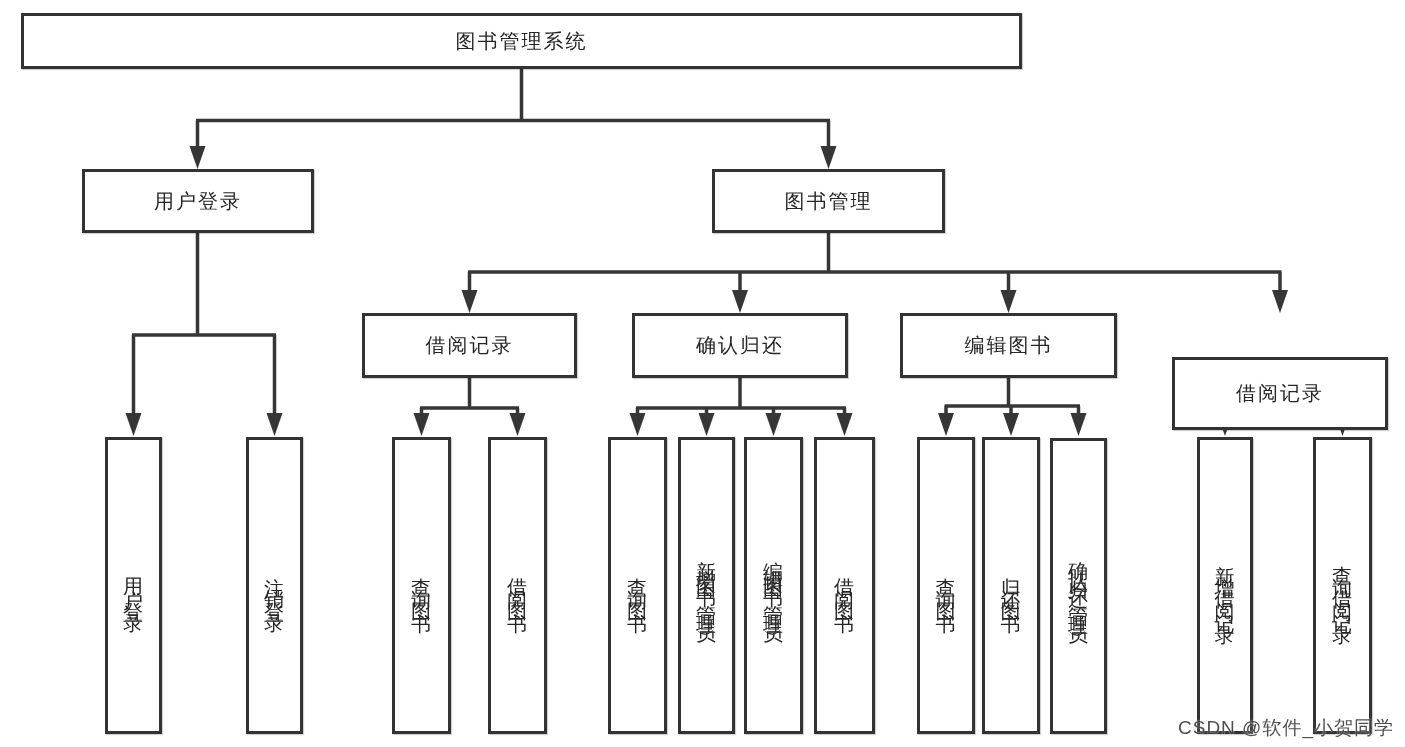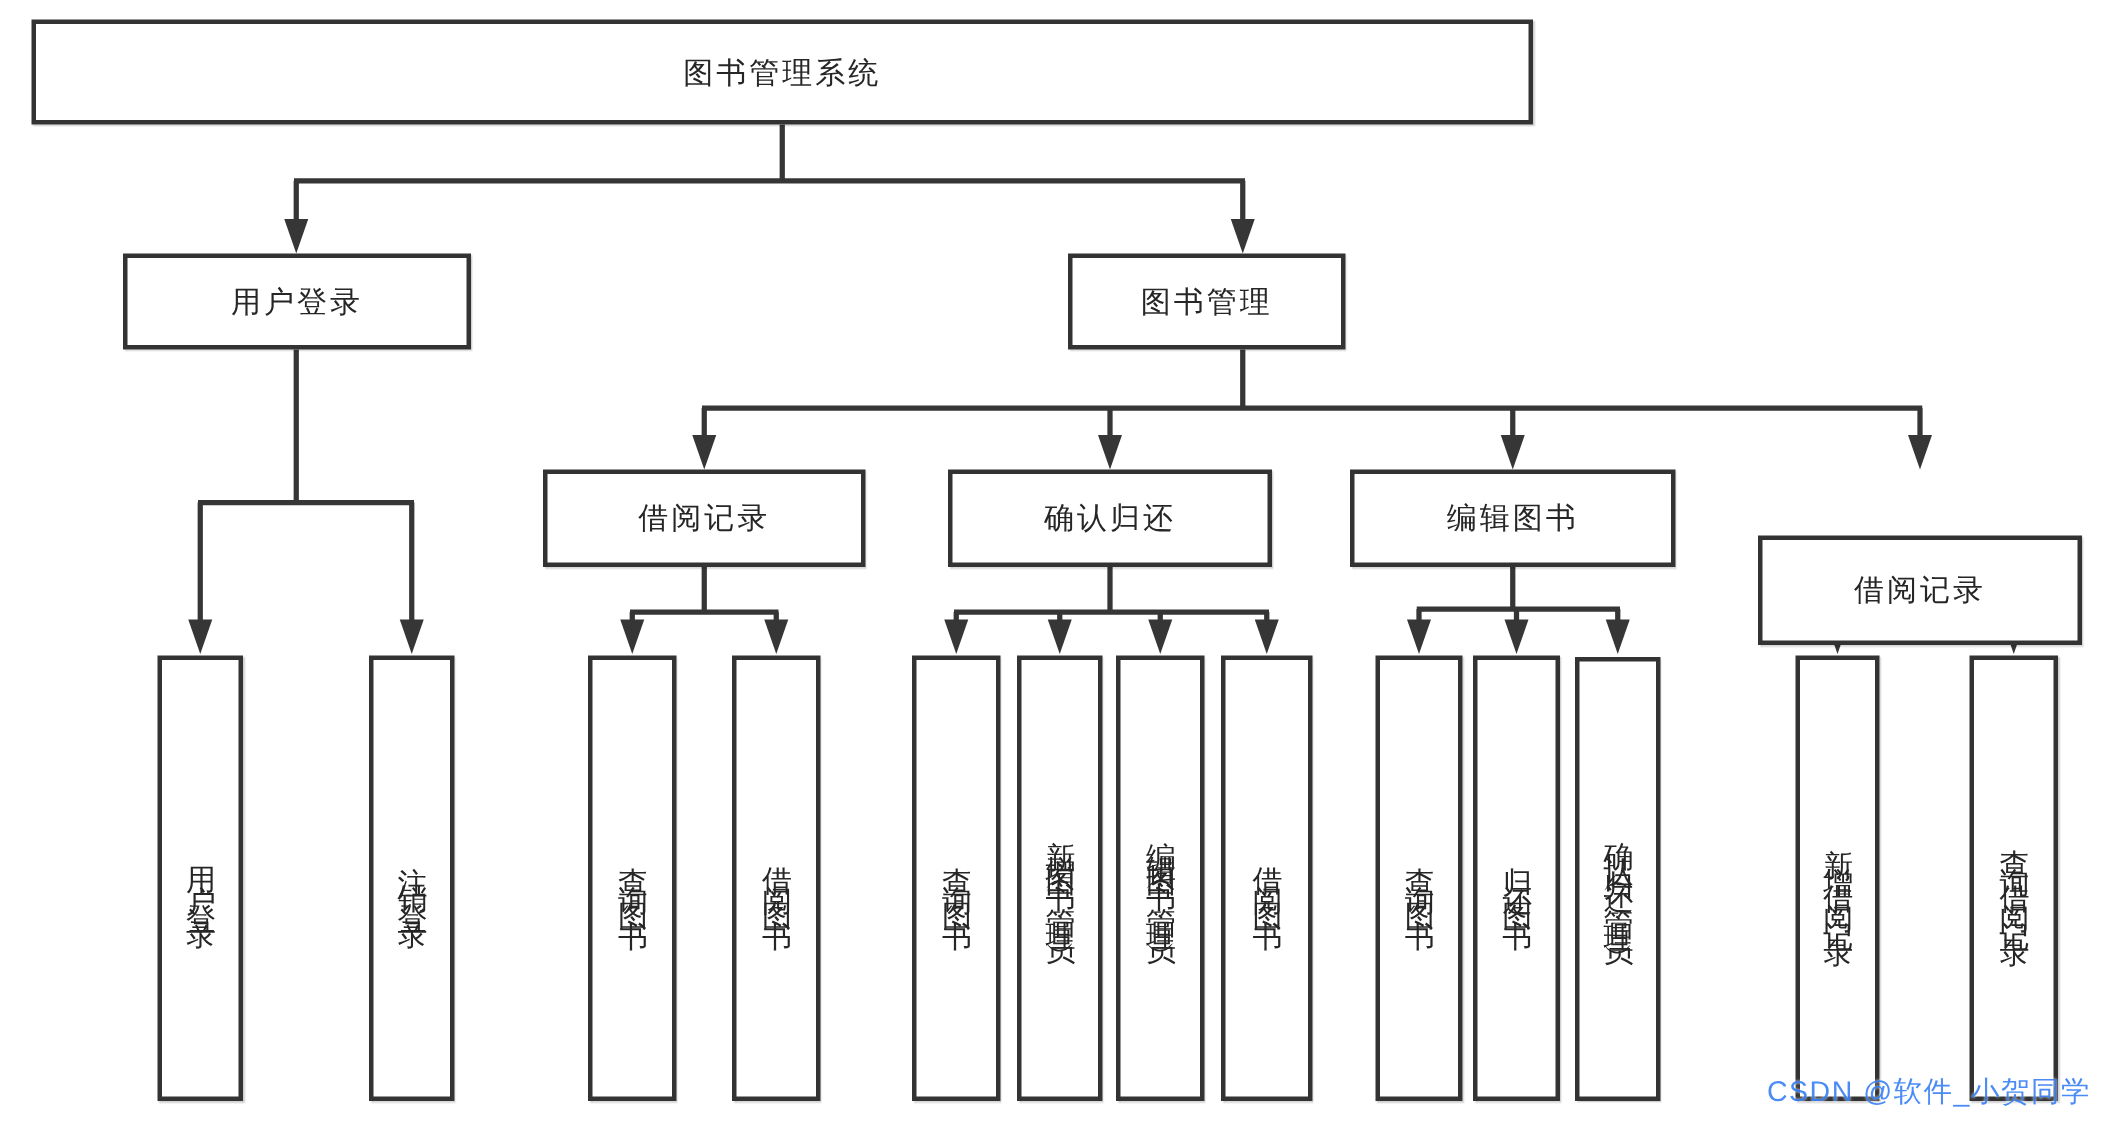--- a/index.html
+++ b/index.html
@@ -27,21 +27,21 @@
     font-size:20px;
     letter-spacing:12px;
     line-height:1;
     white-space:nowrap;
   }
   .vbox.tight span{letter-spacing:9px;}
   .watermark{
     position:absolute;
     left:1178px;top:715px;
     font-size:19px;
-    color:#3b82f6;
+    color:#404040;
     letter-spacing:1px;
     opacity:0.92;
     white-space:nowrap;
     text-shadow:0 0 2px #ffffff;
   }
 </style>
 </head>
 <body>
 
 <div class="canvas">
@@ -97,28 +97,28 @@
       <polygon points="765.5,413 781.5,413 773.5,436"></polygon>
       <polygon points="836.5,413 852.5,413 844.5,436"></polygon>
       <polygon points="938,413 954,413 946,436"></polygon>
       <polygon points="1003,413 1019,413 1011,436"></polygon>
       <polygon points="1070.5,413 1086.5,413 1078.5,436"></polygon>
       <polygon points="1217,413 1233,413 1225,436"></polygon>
       <polygon points="1334.5,413 1350.5,413 1342.5,436"></polygon>
     </g>
   </svg>
 
-  <div class="box hbox" style="left:21px;top:13px;width:1001px;height:70px;">
+  <div class="box hbox" style="left:21px;top:13px;width:1001px;height:56px;">
     <span>图书管理系统</span>
   </div>
 
   <div class="box hbox" style="left:82px;top:169px;width:232px;height:64px;">
     <span>用户登录</span>
   </div>
-  <div class="box hbox" style="left:712px;top:169px;width:185px;height:64px;">
+  <div class="box hbox" style="left:712px;top:169px;width:233px;height:64px;">
     <span>图书管理</span>
   </div>
 
   <div class="box hbox" style="left:362px;top:313px;width:215px;height:65px;">
     <span>借阅记录</span>
   </div>
   <div class="box hbox" style="left:632px;top:313px;width:216px;height:65px;">
     <span>确认归还</span>
   </div>
   <div class="box hbox" style="left:900px;top:313px;width:217px;height:65px;">

